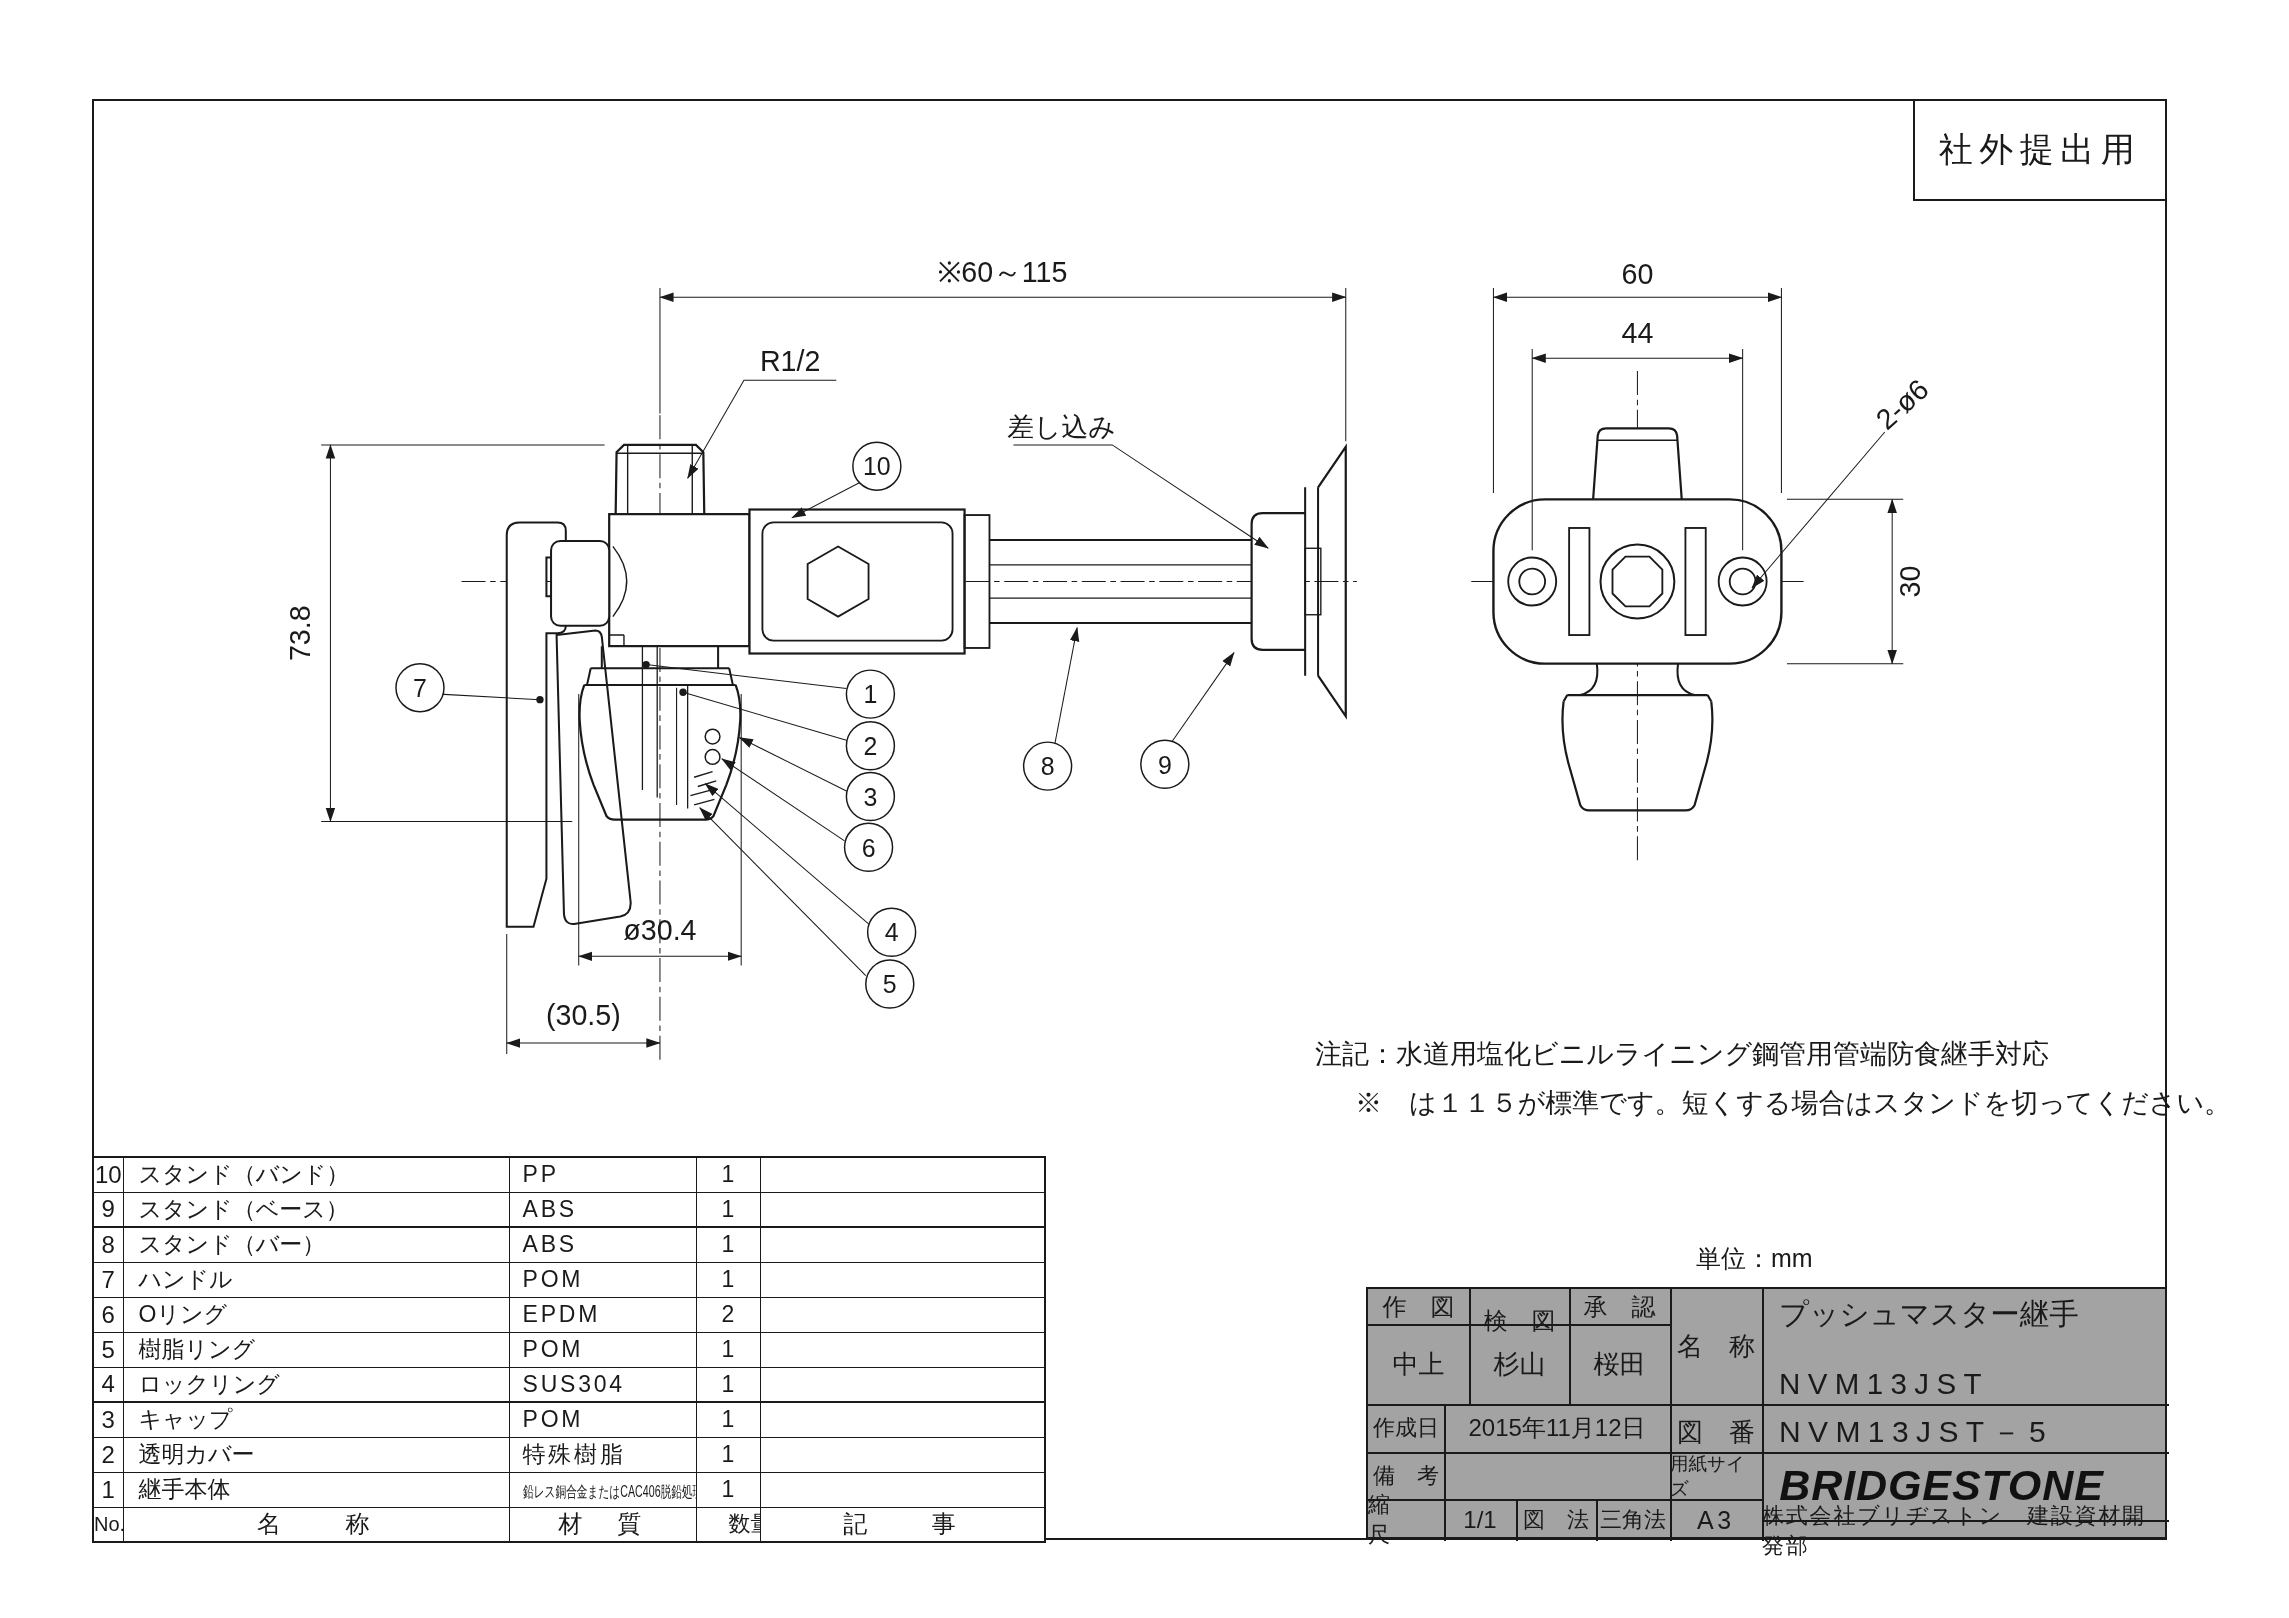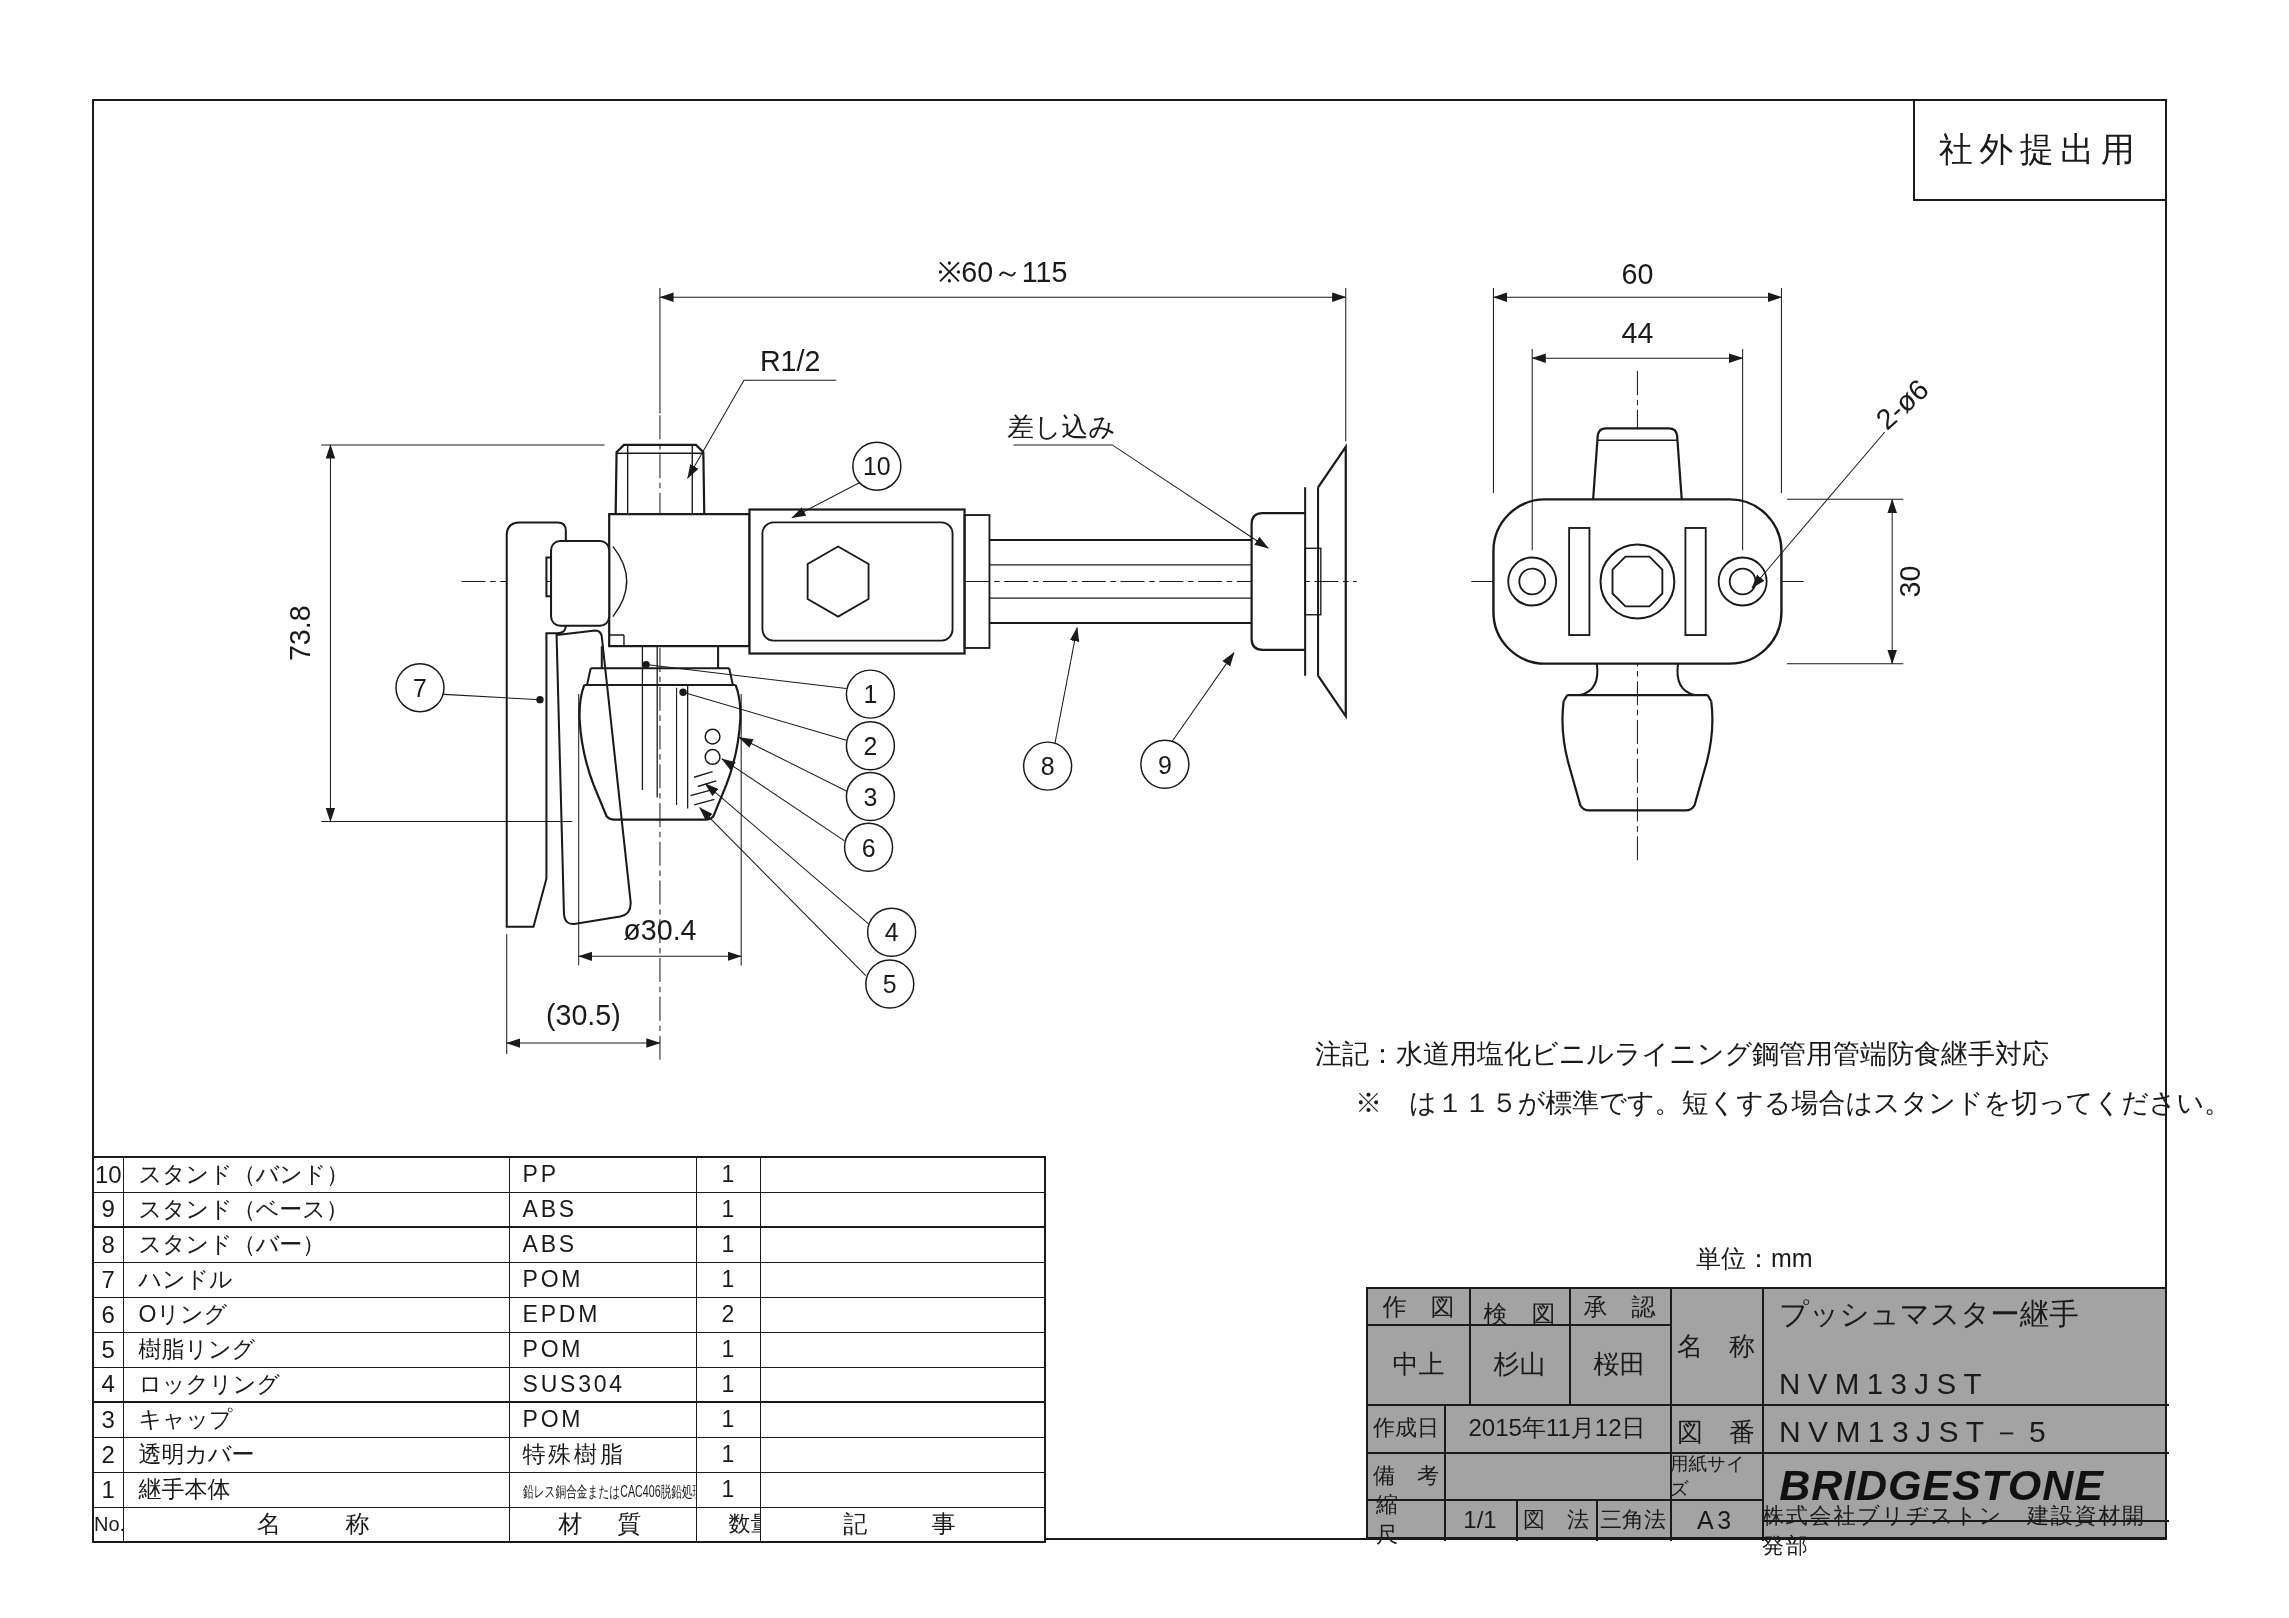--- a/index.html
+++ b/index.html
@@ -365,38 +365,38 @@
   <div class="vline" style="left:394px; top:0; height:252px;"></div>
   <div class="vline" style="left:148px; top:210px; height:42px;"></div>
   <div class="vline" style="left:228px; top:210px; height:42px;"></div>
   <div class="hline" style="left:0; top:35px; width:302px;"></div>
   <div class="hline" style="left:0; top:115px; width:801px;"></div>
   <div class="hline" style="left:0; top:163px; width:801px;"></div>
   <div class="hline" style="left:0; top:210px; width:394px;"></div>
   <div class="hline" style="left:394px; top:231px; width:407px;"></div>
 
   <div class="cell" style="left:0; top:0; width:101px; height:35px;">作　図</div>
-  <div class="cell" style="left:101px; top:8px; width:101px; height:34px;">検　図</div>
+  <div class="cell" style="left:101px; top:15px; width:101px; height:34px;">検　図</div>
   <div class="cell" style="left:201px; top:0; width:101px; height:35px;">承　認</div>
 
   <div class="cell" style="left:0; top:35px; width:101px; height:80px; font-size:26px;">中上</div>
   <div class="cell" style="left:101px; top:35px; width:101px; height:80px; font-size:26px;">杉山</div>
   <div class="cell" style="left:201px; top:35px; width:101px; height:80px; font-size:26px;">桜田</div>
 
   <div class="cell" style="left:302px; top:0; width:92px; height:115px; font-size:26px;">名　称</div>
 
   <div class="cell" style="left:0; top:115px; width:76px; height:48px; font-size:22px;">作成日</div>
   <div class="cell" style="left:76px; top:115px; width:226px; height:48px; font-size:24px;">2015年11月12日</div>
   <div class="cell" style="left:302px; top:115px; width:92px; height:56px; font-size:26px;">図　番</div>
 
   <div class="cell" style="left:0; top:163px; width:76px; height:47px; font-size:22px;">備　考</div>
   <div class="cell" style="left:76px; top:163px; width:226px; height:47px;"></div>
   <div class="cell" style="left:302px; top:163px; width:92px; height:47px; font-size:18.5px;">用紙サイズ</div>
 
-  <div class="cell" style="left:0; top:210px; width:60px; height:42px; font-size:22px;margin-left:8px;">縮　尺</div>
+  <div class="cell" style="left:0; top:210px; width:60px; height:42px; font-size:22px;">縮　尺</div>
   <div class="cell" style="left:76px; top:210px; width:72px; height:42px;">1/1</div>
   <div class="cell" style="left:148px; top:210px; width:80px; height:42px; font-size:22px;">図　法</div>
   <div class="cell" style="left:228px; top:210px; width:74px; height:42px; font-size:22px;">三角法</div>
   <div class="cell" style="left:302px; top:210px; width:92px; height:42px; font-size:25px; letter-spacing:3.7px;">A3</div>
 
   <div class="tb-name1">プッシュマスター継手</div>
   <div class="tb-model">NVM13JST</div>
   <div class="tb-dwgno">NVM13JST－5</div>
   <div class="tb-logo">BRIDGESTONE</div>
   <div class="tb-company">株式会社ブリヂストン　建設資材開発部</div>

